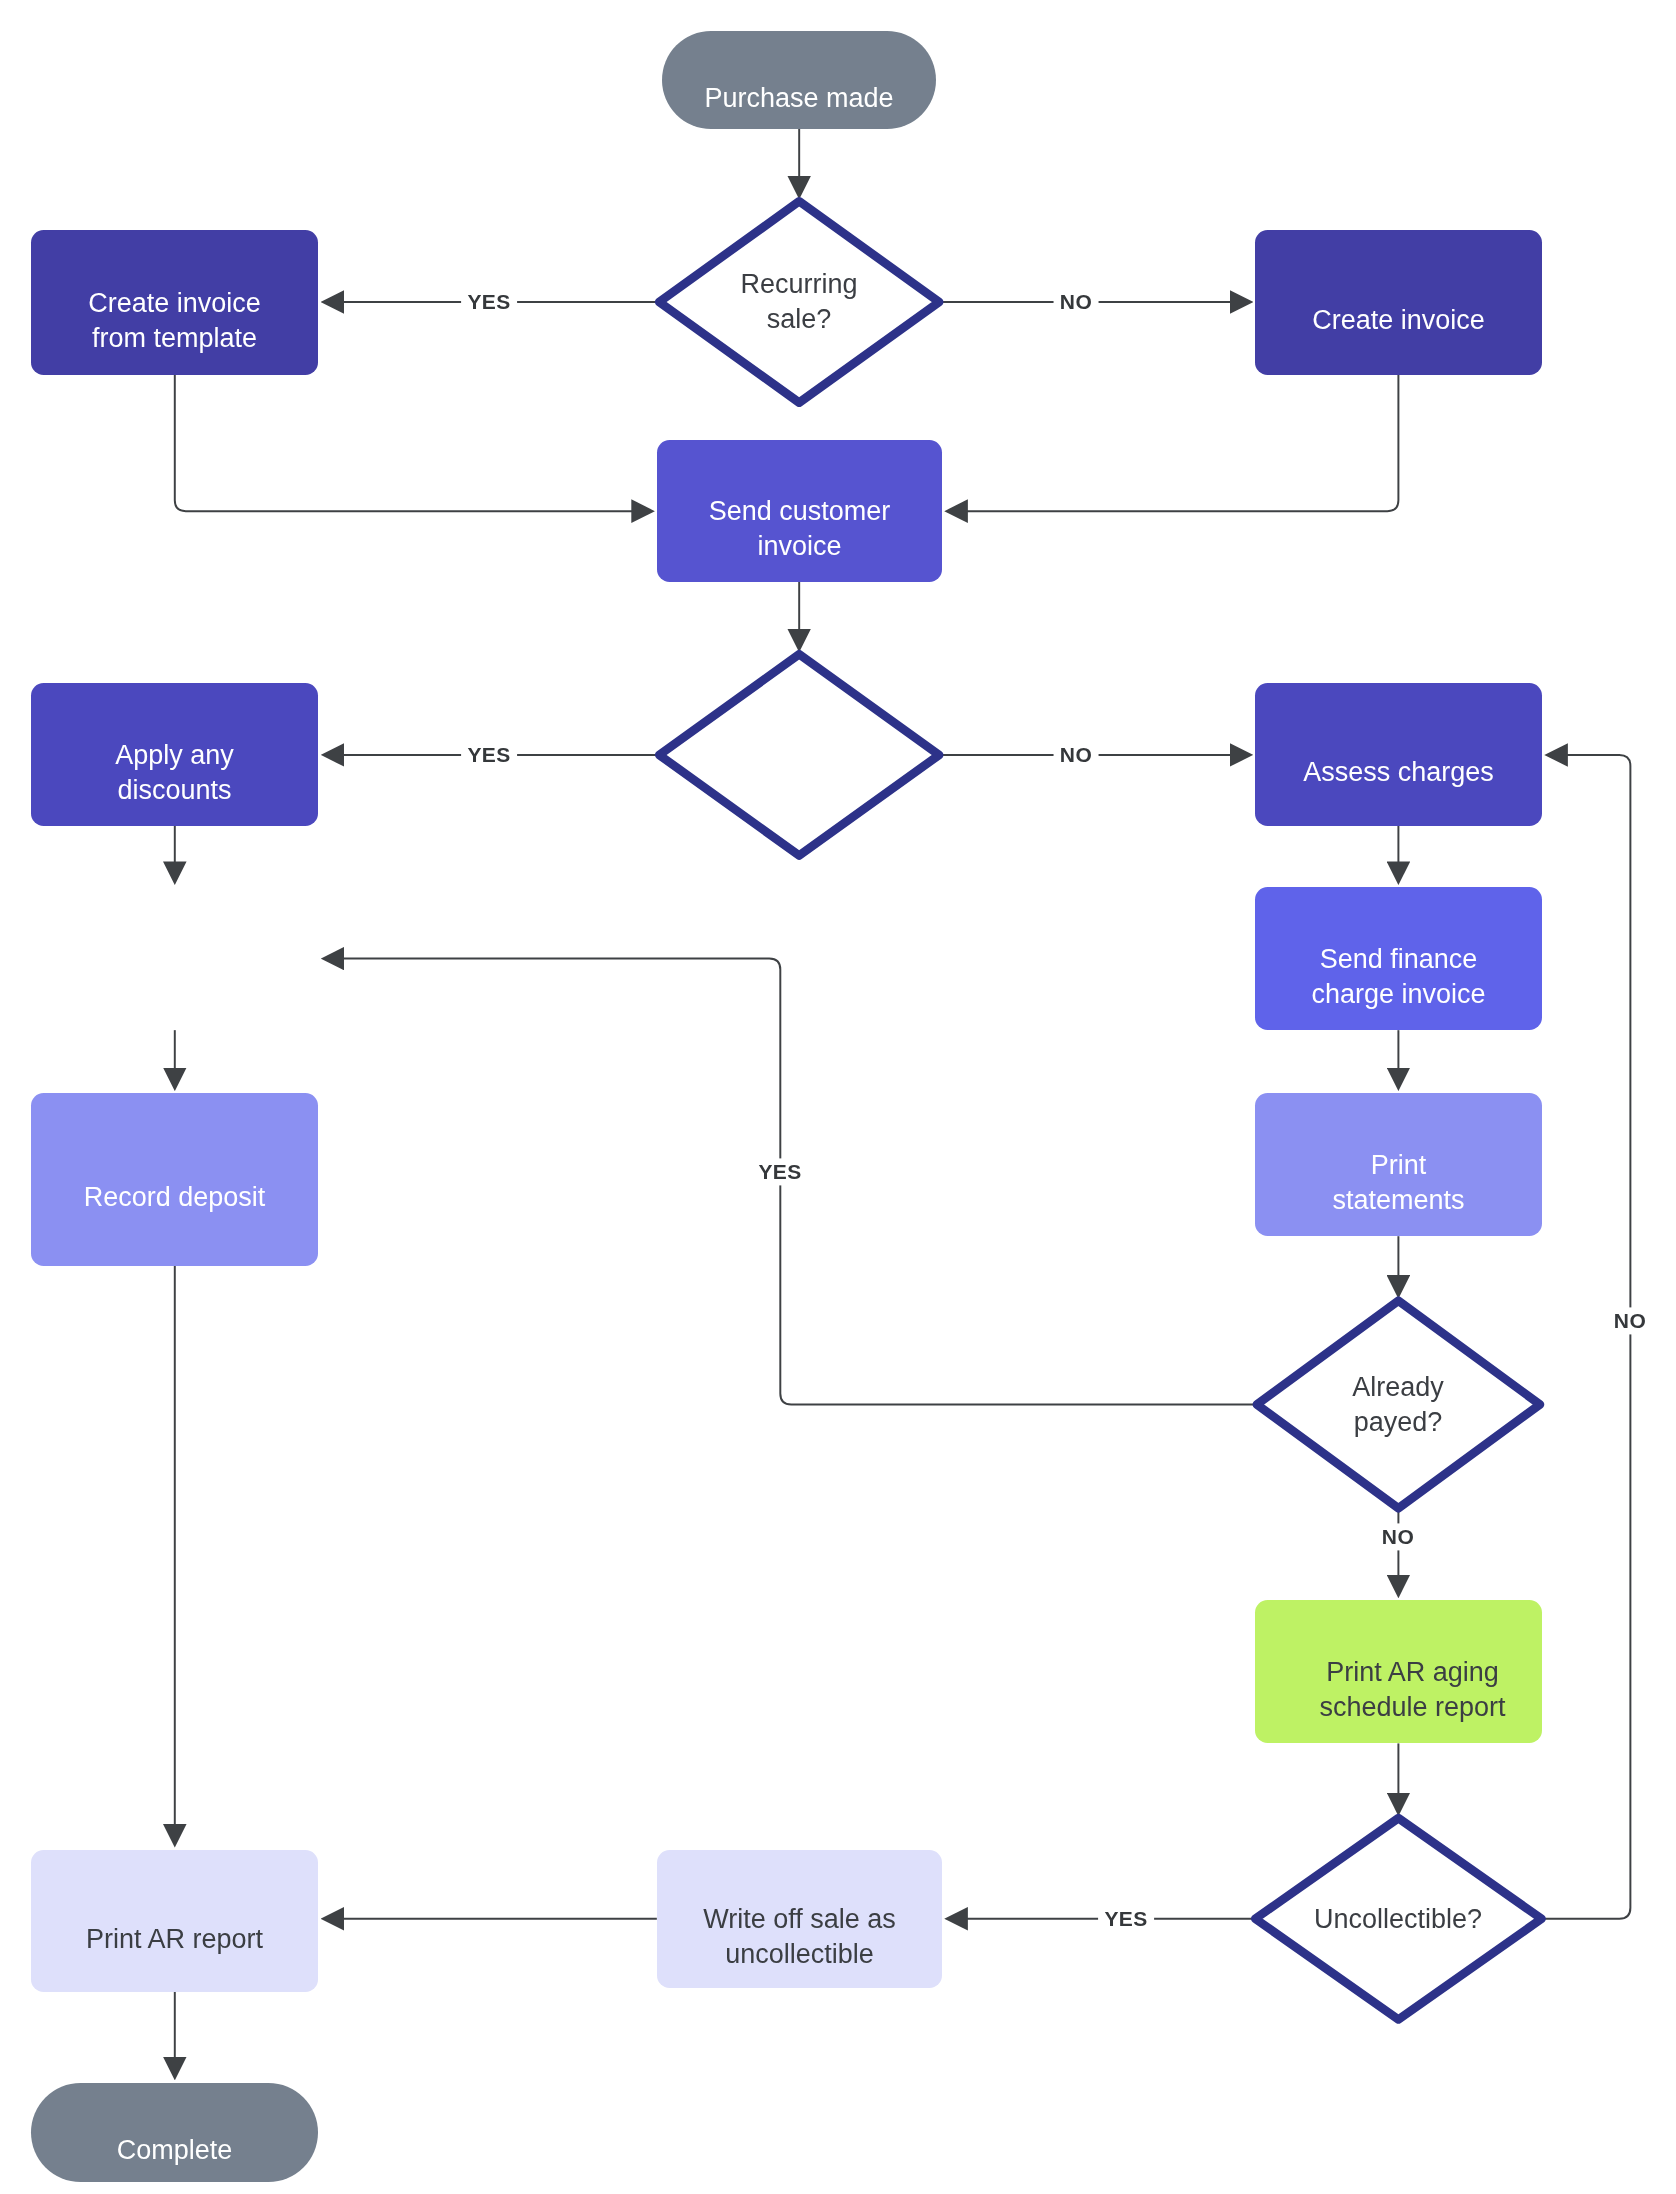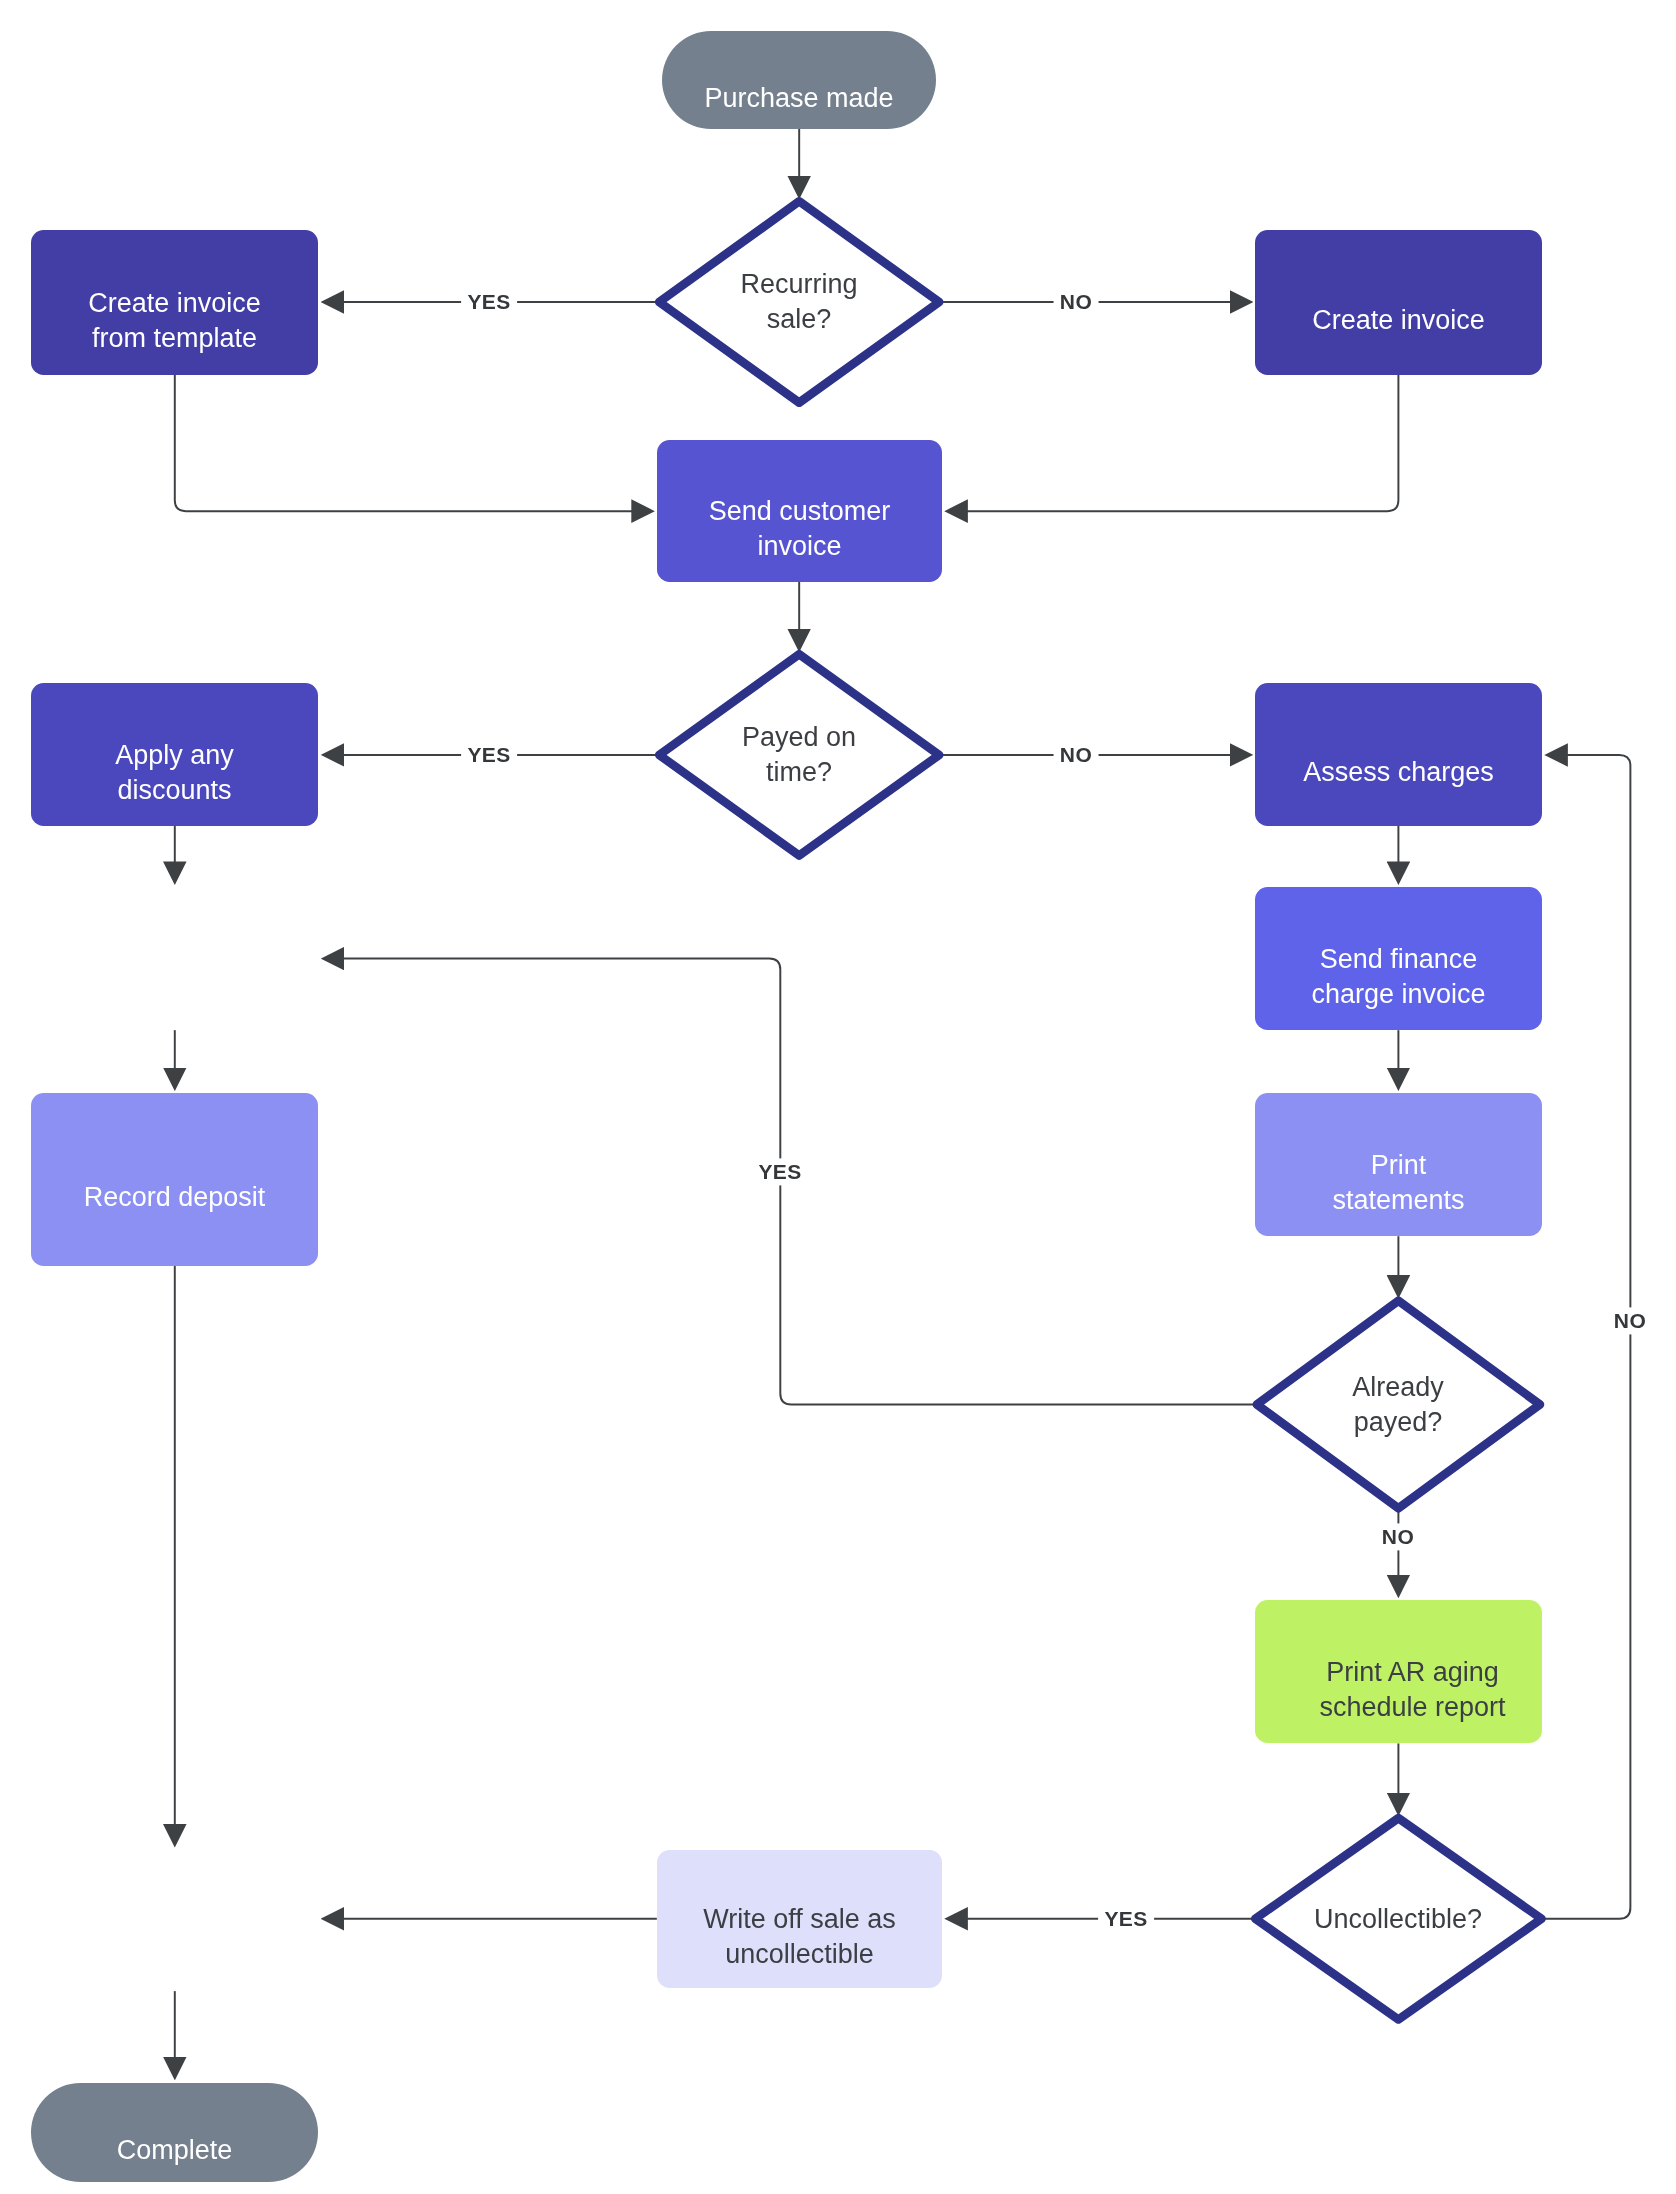--- a/index.html
+++ b/index.html
@@ -106,25 +106,26 @@
 statements</span>
   </div>
   <div class="node n-l6 dark" style="left:1255px;top:1600px;width:287px;height:143px">
     <span class="nlabel">Print AR aging
 schedule report</span>
   </div>
   <div class="node n-l7 dark" style="left:657px;top:1850px;width:285px;height:138px">
     <span class="nlabel">Write off sale as
 uncollectible</span>
   </div>
+  <div class="node n-l7 dark" style="left:31px;top:1850px;width:287px;height:142px">
+    <span class="nlabel">Print AR report</span>
+  </div>
 
   <div class="dlabel" style="left:799px;top:302px">Recurring
 sale?</div>
-  <div class="dlabel" style="left:799px;top:755px">Payed on
-time?</div>
   <div class="dlabel" style="left:1398px;top:1405px">Already
 payed?</div>
   <div class="dlabel wide" style="left:1398px;top:1919px">Uncollectible?</div>
 
   <div class="elabel" style="left:489px;top:302px">YES</div>
   <div class="elabel" style="left:1076px;top:302px">NO</div>
   <div class="elabel" style="left:489px;top:755px">YES</div>
   <div class="elabel" style="left:1076px;top:755px">NO</div>
   <div class="elabel" style="left:780px;top:1172px">YES</div>
   <div class="elabel" style="left:1398px;top:1537px">NO</div>

